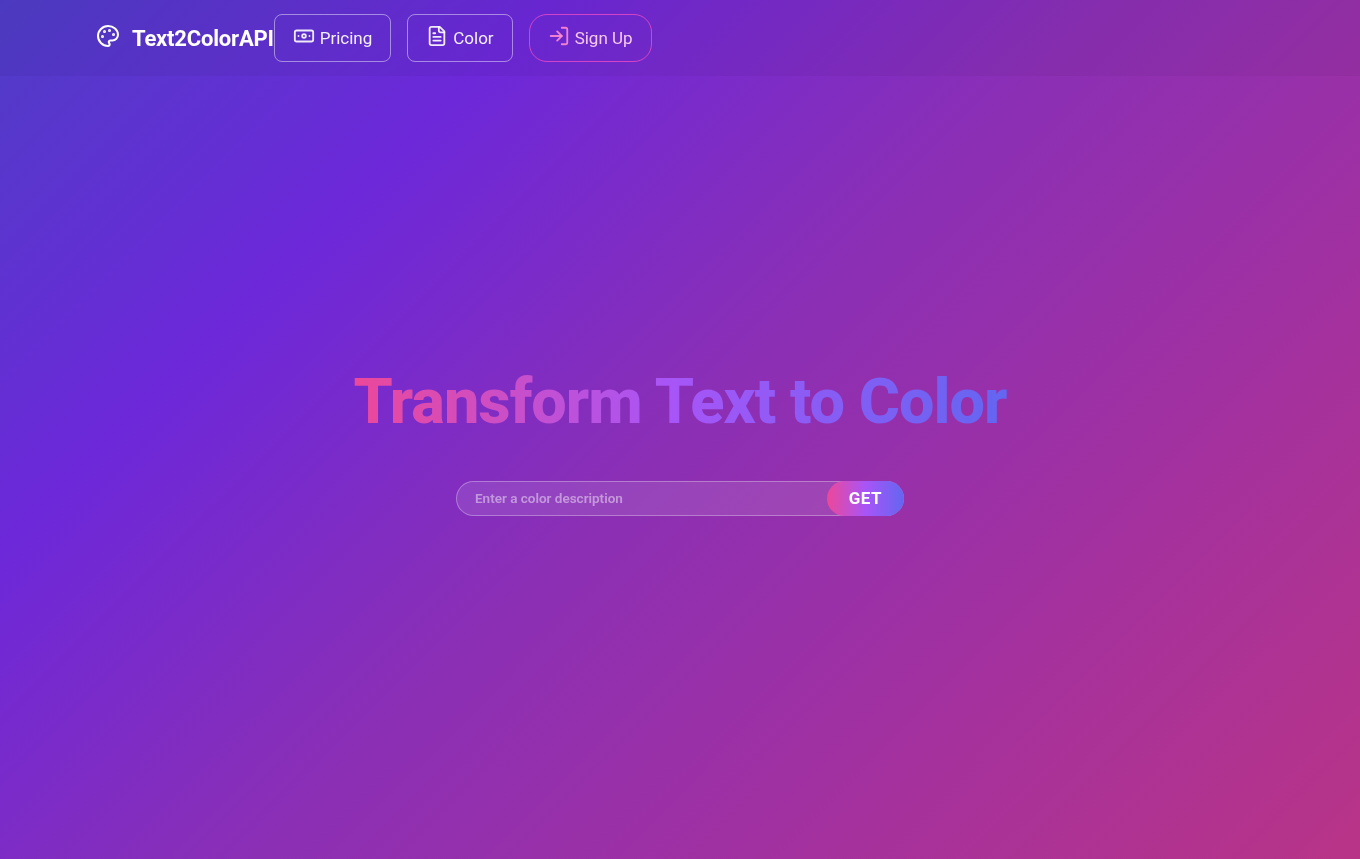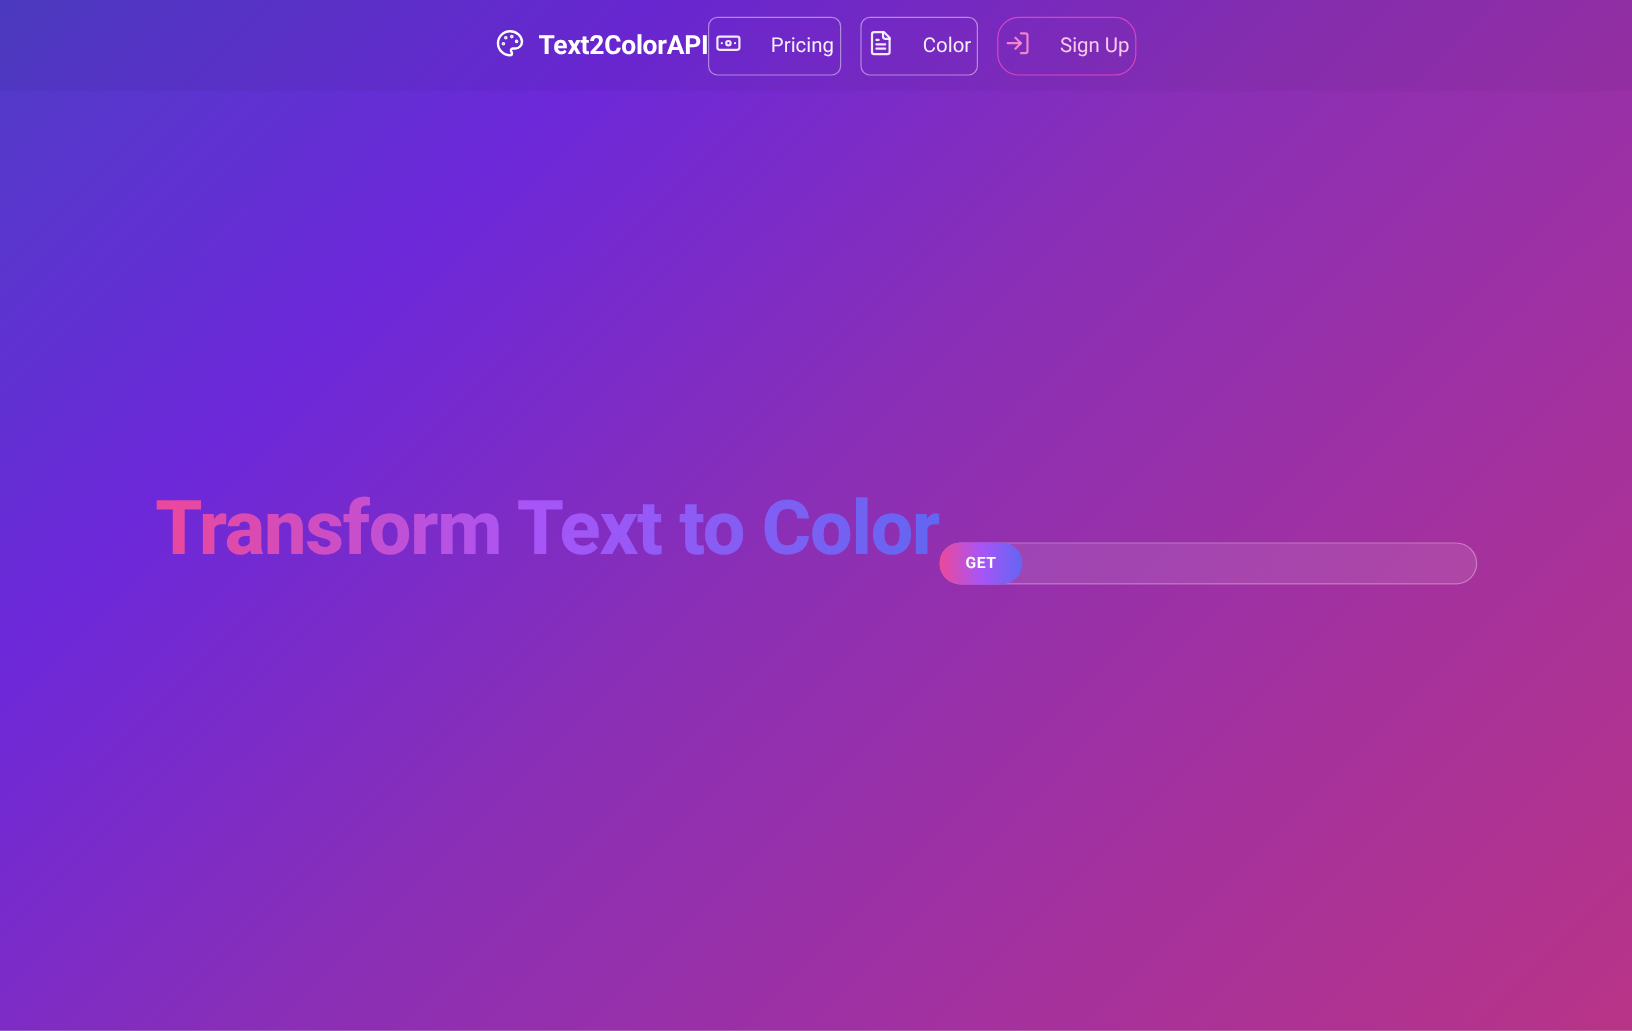--- a/index.html
+++ b/index.html
@@ -7,21 +7,21 @@
       font-family: -apple-system, BlinkMacSystemFont, "Segoe UI", Roboto, Helvetica, Arial, sans-serif;
       width: 1360px;
       height: 859px;
       overflow: hidden;
       background: linear-gradient(135deg, #4f3dc7 0%, #6d28d9 25%, #8b2fb5 50%, #a4319e 75%, #b83487 100%);
     }
 
     .header {
       display: flex;
       align-items: center;
-      justify-content: center;
+      justify-content: flex-start;
       padding: 17px 96px;
       height: 76px;
       background: rgba(0,0,0,0.04);
     }
 
     .logo {
       display: flex;
       align-items: center;
       gap: 12px;
       color: #fff;
@@ -36,44 +36,44 @@
     }
 
     .nav {
       display: flex;
       gap: 16px;
     }
 
     .nav-btn {
       display: flex;
       align-items: center;
-      gap: 24px;
+      gap: 5px;
       border: 1px solid rgba(255,255,255,0.45);
       background: transparent;
       color: rgba(255,255,255,0.92);
       font-size: 17px;
       font-weight: 400;
-      padding: 10px 5px;
+      padding: 10px 18px;
       border-radius: 8px;
       cursor: pointer;
       font-family: inherit;
     }
 
     .nav-btn svg { width: 22px; height: 22px; stroke: rgba(255,255,255,0.9); }
 
     .nav-btn.accent {
       border-color: rgba(255,80,200,0.7);
       color: rgba(255,210,240,0.95);
       border-radius: 18px;
     }
     .nav-btn.accent svg { stroke: rgba(255,140,210,0.9); }
 
     .hero {
       display: flex;
-      flex-direction: row;
+      flex-direction: column;
       align-items: center;
       justify-content: center;
       height: calc(100% - 76px);
       padding-bottom: 40px;
     }
 
     .hero-title {
       font-size: 63px;
       font-weight: 800;
       letter-spacing: -1px;
@@ -116,21 +116,21 @@
       color: #fff;
       font-family: inherit;
     }
     .search input::placeholder { color: rgba(255,255,255,0.45); font-weight: 600; }
 
     .search button {
       border: none;
       border-radius: 999px;
       padding: 4px 22px;
       margin: -1px;
-      font-size: 13px;
+      font-size: 17px;
       font-weight: 700;
       letter-spacing: 0.5px;
       color: #fff;
       cursor: pointer;
       font-family: inherit;
       background: linear-gradient(90deg, #ec4899 0%, #a855f7 50%, #6366f1 100%);
     }
   </style>
 </head>
 <body>
@@ -184,15 +184,16 @@
       </span>
       <span>Sign Up</span>
     </button>
   </nav>
 </header>
 
 <main class="hero">
   <h1 class="hero-title">Transform Text to Color</h1>
 
   <form class="search">
+    <input type="text" placeholder="Enter a color description" style="">
     <button type="submit">GET</button>
   </form>
 </main>
 
 </body></html>

